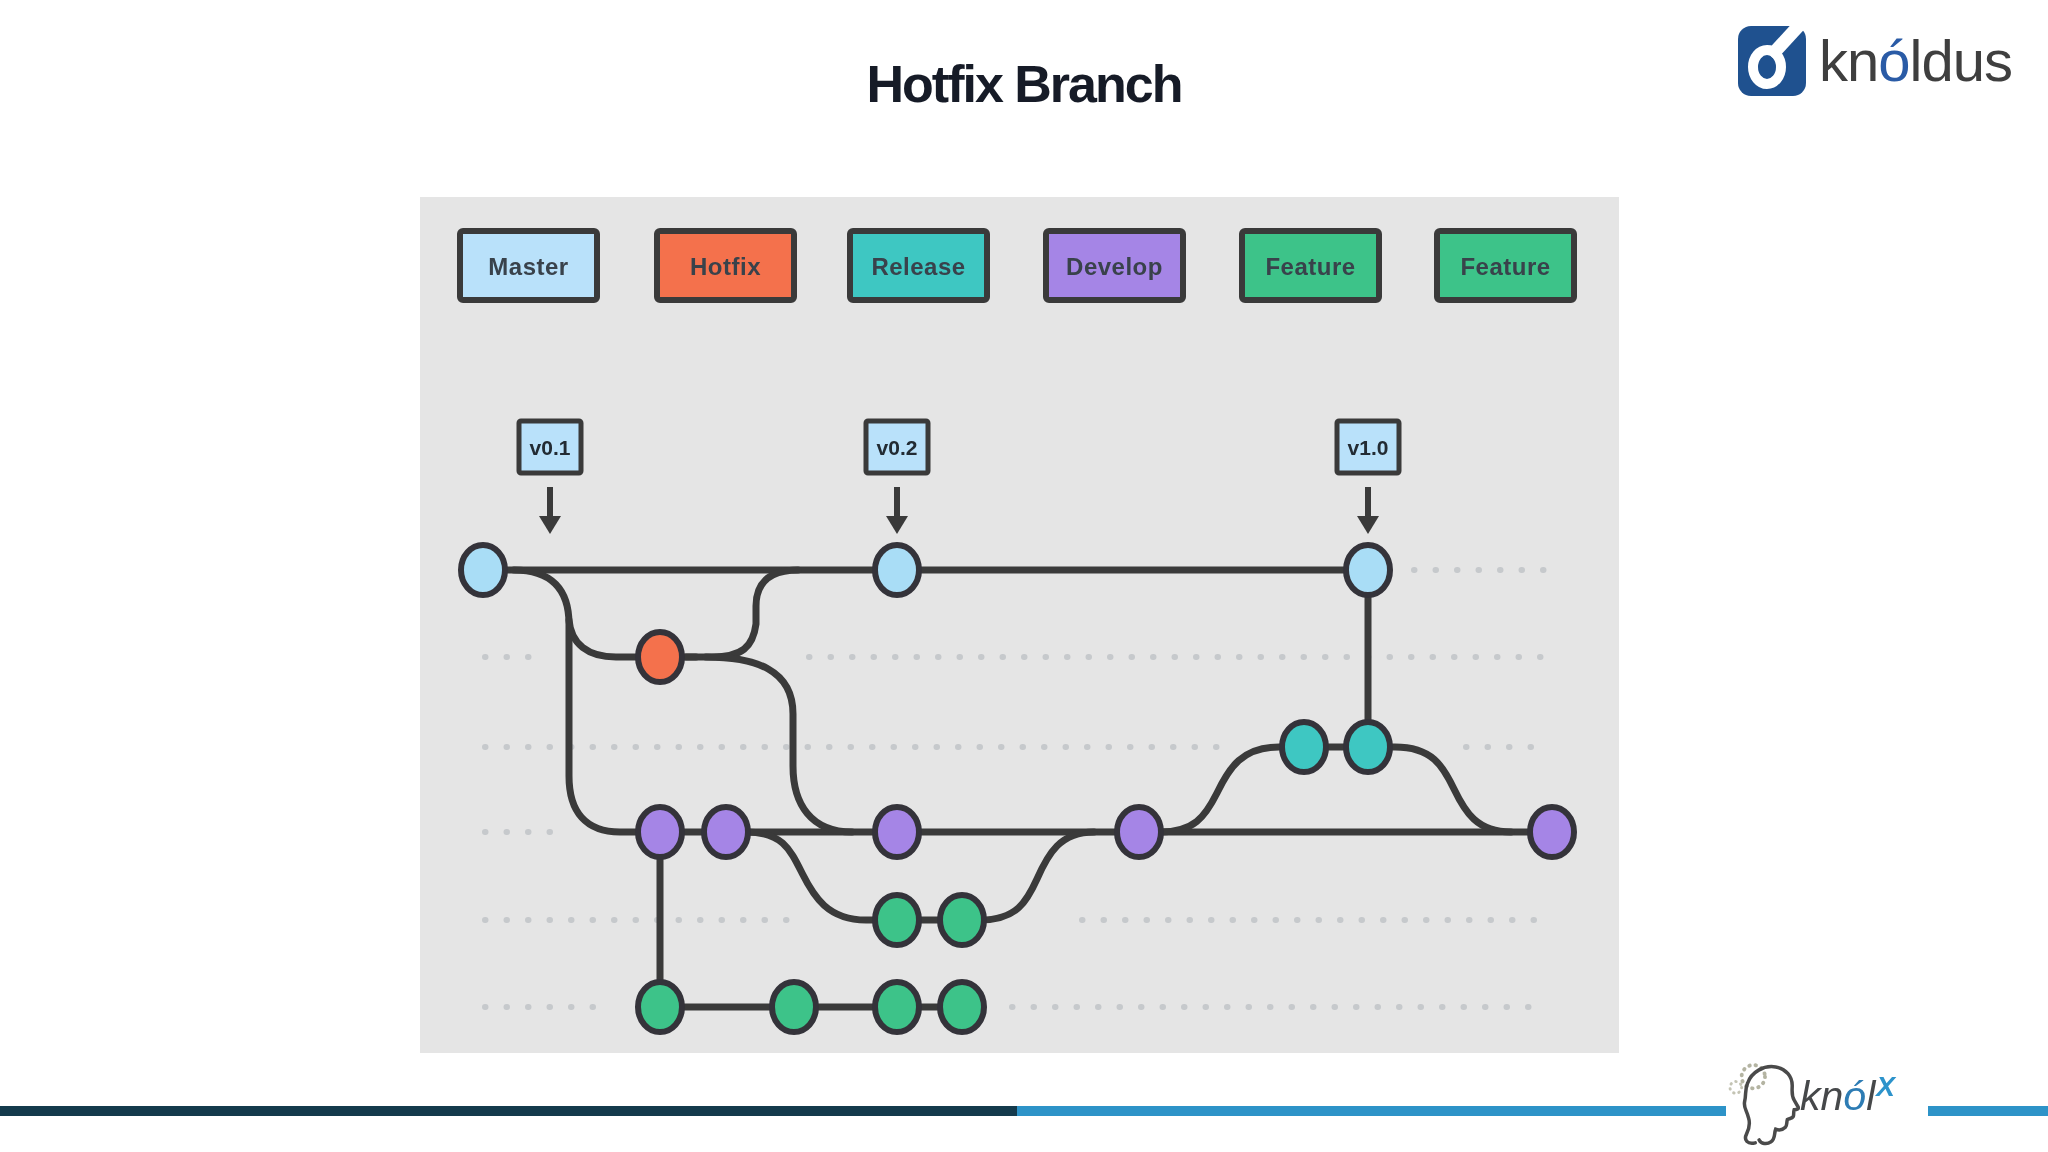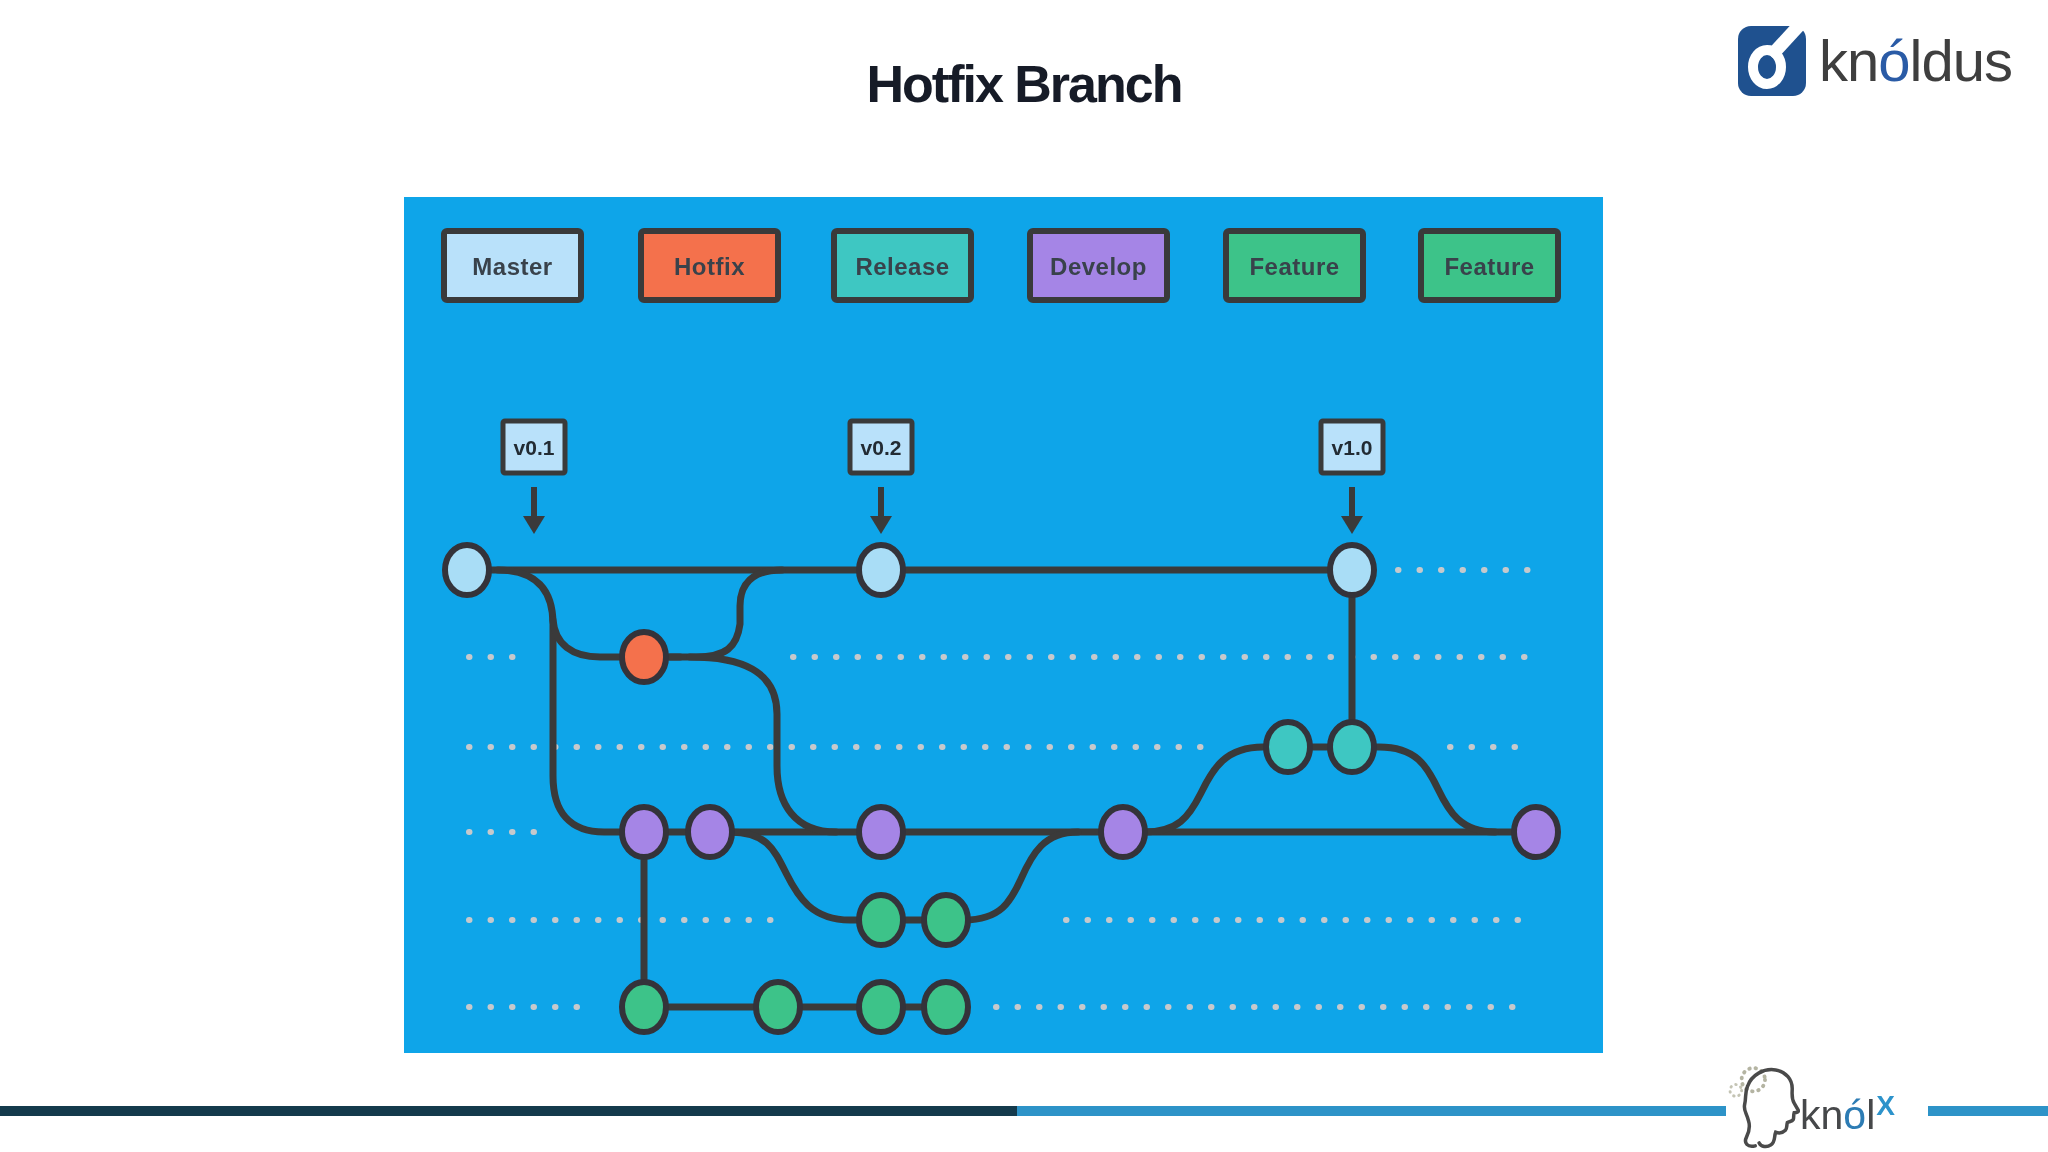--- a/index.html
+++ b/index.html
@@ -9,28 +9,28 @@
   }
   .page-title{
     position:absolute;top:54px;left:0;width:100%;text-align:center;
     font-size:52px;font-weight:800;color:#161b27;letter-spacing:-2px;margin:0;
   }
   
   .knoldus{position:absolute;top:26px;right:36px;display:flex;align-items:center;gap:13px;margin-left:8px;}
   .knoldus-word{font-size:58px;color:#3f3f3f;letter-spacing:-1px;line-height:1;}
   .knoldus-word .accent{color:#2a5ba6;}
   
-  .panel{position:absolute;left:404px;top:197px;width:1199px;height:856px;background:#0ea5e9;}
+  .panel{position:absolute;left:420px;top:197px;width:1199px;height:856px;background:#e5e5e5;}
   .panel svg{position:absolute;left:0;top:0;width:100%;height:100%;display:block;}
   
   .bar-dark{position:absolute;left:0;top:1106px;width:1017px;height:10px;background:#143a4c;}
   .bar-blue{position:absolute;left:1017px;top:1106px;width:1031px;height:10px;background:#2d93c8;}
   
   .knolx{position:absolute;left:1726px;top:1054px;width:202px;height:96px;background:#ffffff;
-         display:flex;align-items:flex-end;}
+         display:flex;align-items:center;font-style:italic;}
   .knolx-head{flex:0 0 auto;margin-left:2px;}
   .knolx-word{font-size:41px;color:#46484a;line-height:1;padding-bottom:14px;letter-spacing:0;}
   .knolx-word .accent{color:#2d7cb4;}
   .knolx-word sup{font-size:28px;font-weight:700;color:#2d93cb;vertical-align:14px;margin-left:1px;}
 </style>
 </head>
 <body>
 
 <h1 class="page-title">Hotfix Branch</h1>
 

